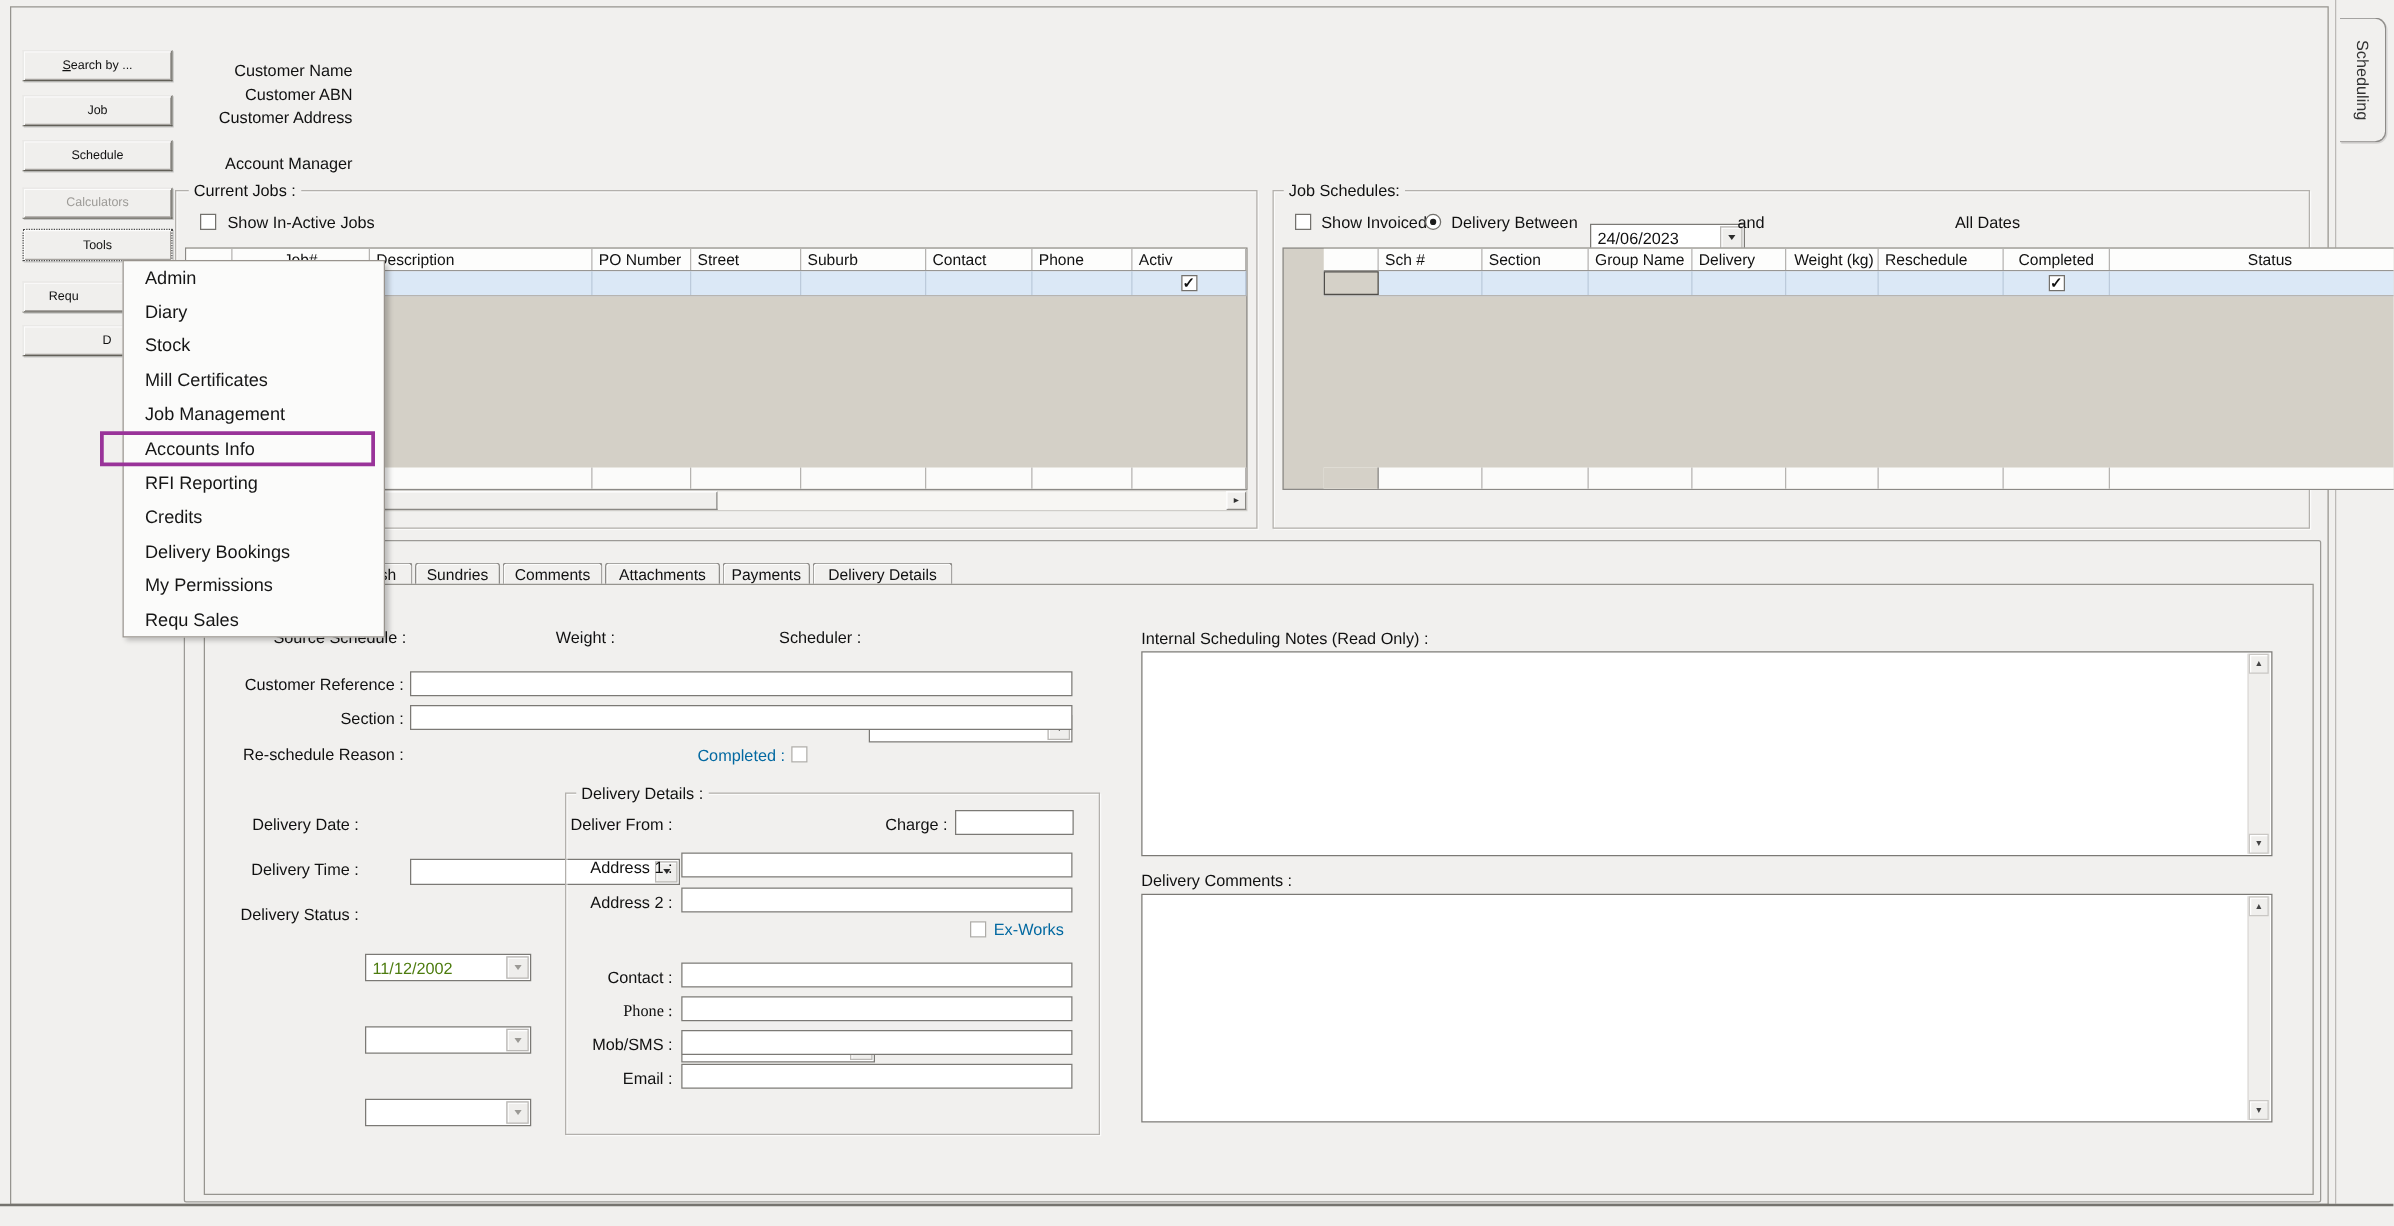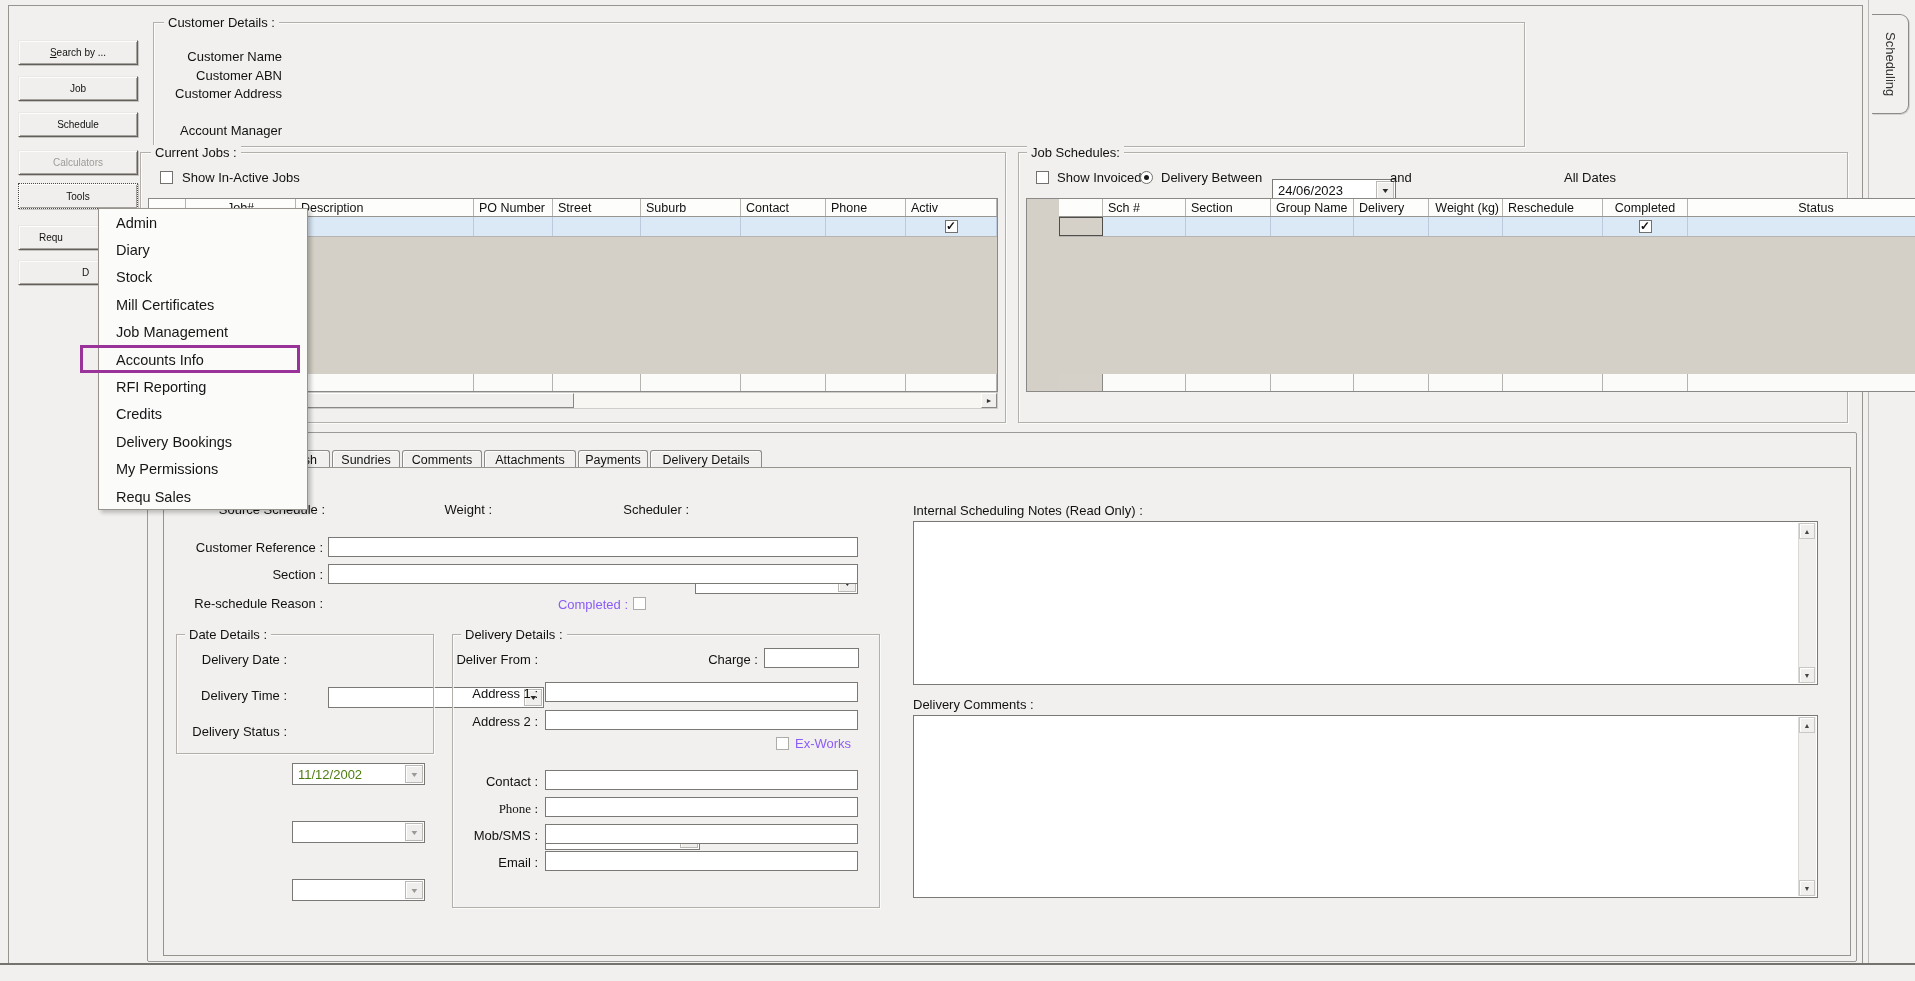--- a/index.html
+++ b/index.html
@@ -1,21 +1,21 @@
 <!DOCTYPE html>
 <html><head>
 <meta charset="utf-8">
 <style>
   html,body{margin:0;padding:0;background:#f0f0f0;}
   #stage{position:relative;width:1915px;height:981px;background:#f1f0ee;overflow:hidden;
          font-family:"Liberation Sans",sans-serif;color:#111;}
   .abs{position:absolute;box-sizing:border-box;}
   .lbl{font-size:13px;white-space:nowrap;line-height:15px;}
   .rt{text-align:right;}
-  .gray{color:#8b5cf6;}
+  .gray{color:#0369a1;}
   .fl::first-letter{text-decoration:underline;}
   .btn3d{background:#f0efed;border:1px solid;border-color:#e9e8e6 #626058 #626058 #e9e8e6;
          box-shadow:inset 1px 1px 0 #fcfcfb,inset -1px -1px 0 #a6a39f,1px 1px 0 rgba(0,0,0,.18);
          display:flex;align-items:center;justify-content:center;font-size:10px;}
   .btn3d.disabled{color:#9d9b97;}
   .btn3d.focusdot{border:1px dotted #4a4a4a;}
   .groupbox{border:1px solid #b3b0ac;box-shadow:inset 1px 1px 0 rgba(255,255,255,.7),1px 1px 0 rgba(255,255,255,.7);}
   .glabel{position:absolute;top:-8px;background:#f1f0ee;padding:0 4px;font-size:13px;white-space:nowrap;}
   .tbl{background:#d4d0c7;border:1px solid #8b8986;display:flex;flex-direction:column;}
   .trow{display:flex;flex:none;width:100%;box-sizing:border-box;}
@@ -100,23 +100,20 @@
   <div class="abs btn3d focusdot" style="left:18px;top:183px;width:120px;height:26px;">
     <div>Tools</div>
   </div>
   <div class="abs btn3d" style="left:18px;top:225px;width:120px;height:25px;justify-content:flex-start;padding-left:20px;">
     <div>Requ</div>
   </div>
   <div class="abs btn3d" style="left:18px;top:260px;width:120px;height:25px;justify-content:flex-start;padding-left:63px;">
     <div>D</div>
   </div>
 
-  <div class="abs groupbox" style="left:153px;top:22px;width:1372px;height:125px;">
-    <div class="glabel" style="left:10px;">Customer Details :</div>
-  </div>
   <div class="abs lbl rt" style="left:82px;top:49px;width:200px;">Customer Name</div>
   <div class="abs lbl rt" style="left:82px;top:68px;width:200px;">Customer ABN</div>
   <div class="abs lbl rt" style="left:82px;top:86px;width:200px;">Customer Address</div>
   <div class="abs lbl rt" style="left:82px;top:123px;width:200px;">Account Manager</div>
 
   <div class="abs groupbox" style="left:140px;top:152px;width:866px;height:271px;">
     <div class="glabel" style="left:10px;">Current Jobs :</div>
   </div>
   <div class="abs cb" style="left:160px;top:171px;"></div>
   <div class="abs lbl" style="left:182px;top:170px;">Show In-Active Jobs</div>
@@ -256,23 +253,20 @@
   <div class="abs tbox" style="left:328px;top:537px;width:530px;height:20px;"></div>
   <div class="abs lbl rt" style="left:250px;top:567px;width:73px;">Section :</div>
   <div class="abs tbox" style="left:328px;top:564px;width:530px;height:20px;"></div>
   <div class="abs lbl rt" style="left:178px;top:596px;width:145px;">Re-schedule Reason :</div>
   <div class="abs combo" style="left:328px;top:593px;width:216px;height:21px;">
     <span class="arw"></span>
   </div>
   <div class="abs lbl rt gray" style="left:552px;top:597px;width:76px;">Completed :</div>
   <div class="abs cb grayb" style="left:633px;top:597px;"></div>
 
-  <div class="abs groupbox" style="left:176px;top:634px;width:258px;height:120px;">
-    <div class="glabel" style="left:8px;">Date Details :</div>
-  </div>
   <div class="abs lbl rt" style="left:180px;top:652px;width:107px;">Delivery Date :</div>
   <div class="abs combo dis" style="left:292px;top:648px;width:133px;height:22px;">
     <span>11/12/2002</span>
     <span class="arw grayg"></span>
   </div>
   <div class="abs lbl rt" style="left:180px;top:688px;width:107px;">Delivery Time :</div>
   <div class="abs combo" style="left:292px;top:684px;width:133px;height:22px;">
     <span class="arw grayg"></span>
   </div>
   <div class="abs lbl rt" style="left:180px;top:724px;width:107px;">Delivery Status :</div>

